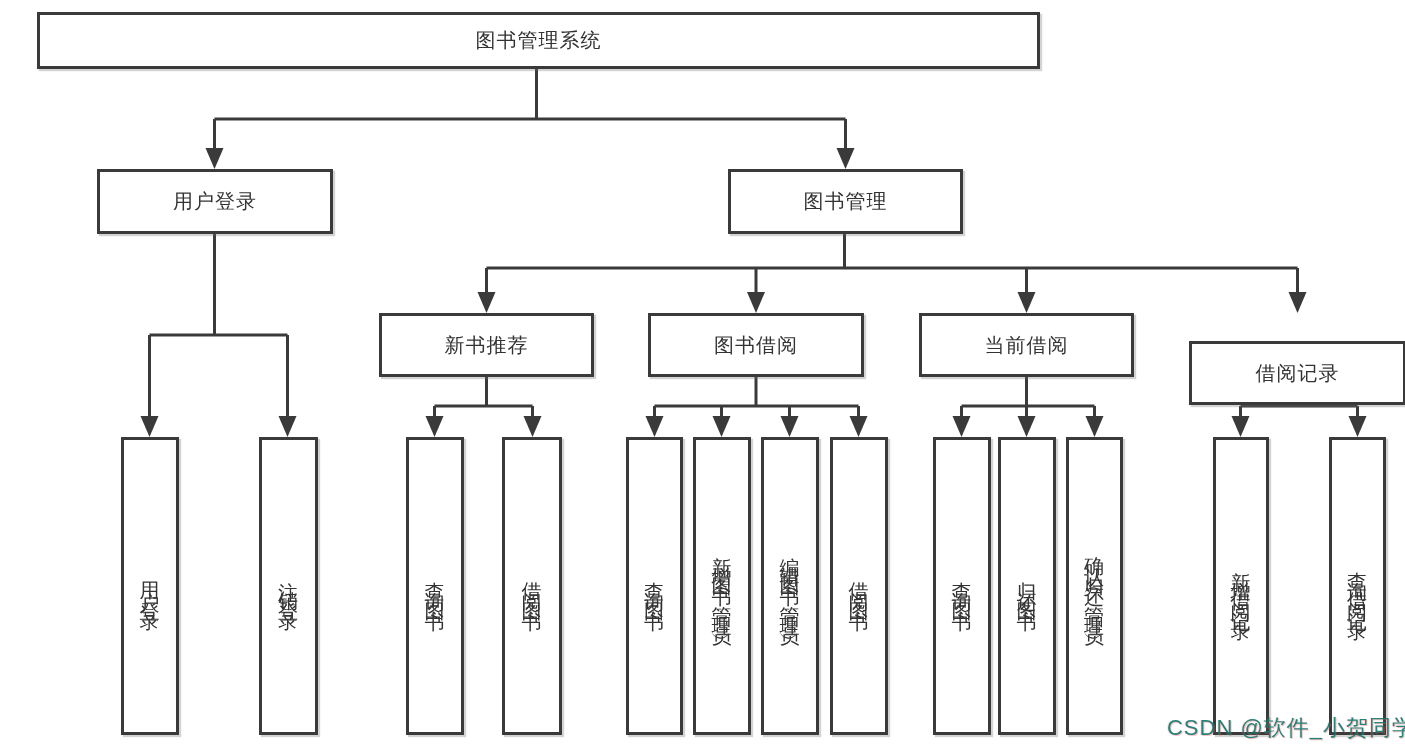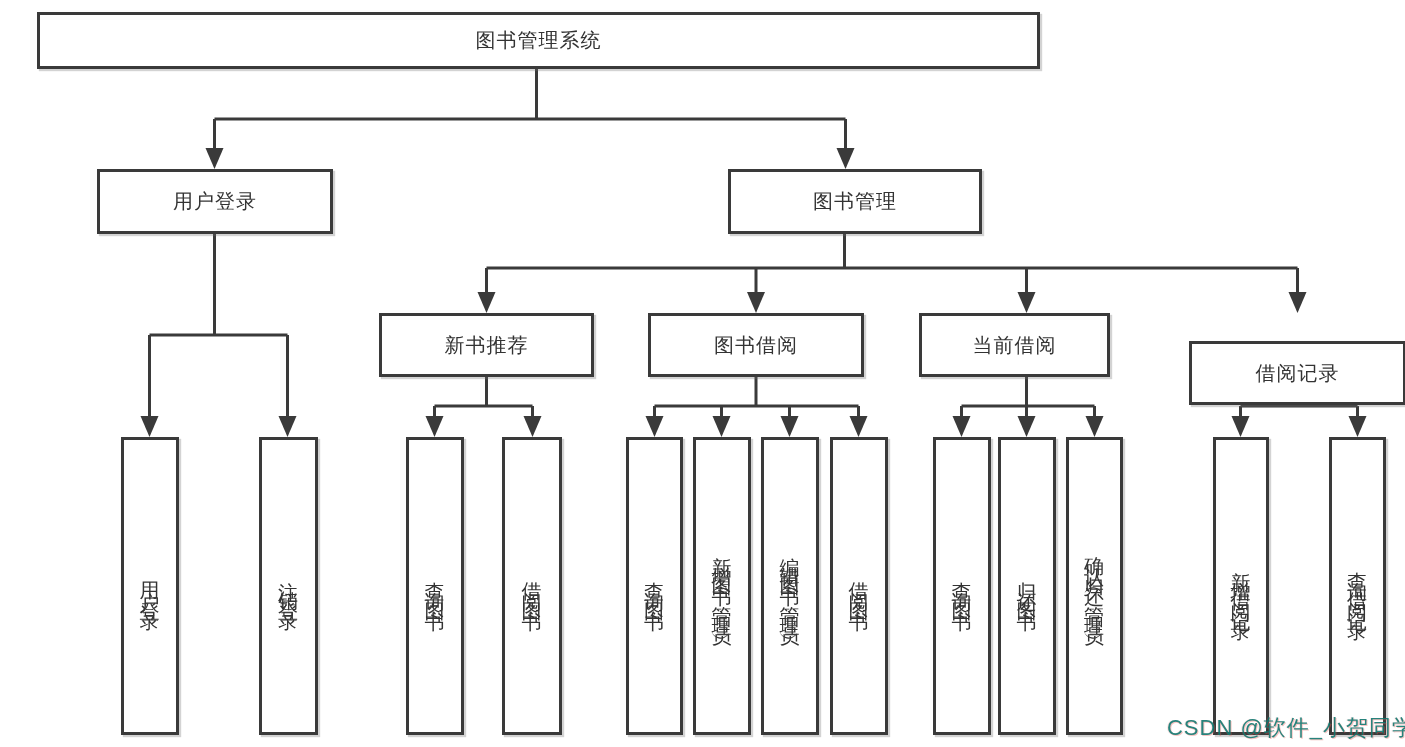--- a/index.html
+++ b/index.html
@@ -12,24 +12,24 @@
         box-shadow:2px 2px 1px rgba(110,110,110,0.30);z-index:2;}
   .node .lbl{font-size:20px;color:#333333;letter-spacing:1px;white-space:nowrap;}
   .leaf .lbl{writing-mode:vertical-rl;text-orientation:mixed;
              font-size:20px;letter-spacing:10px;line-height:1;white-space:normal;}
   .watermark{position:absolute;right:6px;top:713px;z-index:3;
              font-size:22px;color:#0f766e;letter-spacing:1px;opacity:0.9;
              text-shadow:1px 1px 0 rgba(231,90,85,0.40),-1px 0 0 rgba(231,90,85,0.18);}
   
   .b-root{left:21px;top:12px;width:1003px;height:57px;}
   .b-user{left:81px;top:169px;width:236px;height:65px;}
-  .b-mgmt{left:712px;top:169px;width:254px;height:65px;}
+  .b-mgmt{left:712px;top:169px;width:235px;height:65px;}
   .b-s0{left:363px;top:313px;width:215px;height:64px;}
   .b-s1{left:632px;top:313px;width:216px;height:64px;}
-  .b-s2{left:903px;top:313px;width:191px;height:64px;}
+  .b-s2{left:903px;top:313px;width:215px;height:64px;}
   .b-s3{left:1173px;top:313px;width:217px;height:64px;margin-top:28px;}
   .leaf{top:437px;height:298px;}
   .b-l1{left:105px;width:58px;}  .b-l2{left:243px;width:59px;}
   .b-l3{left:390px;width:58px;}  .b-l4{left:486px;width:60px;}
   .b-l5{left:610px;width:57px;}  .b-l6{left:677px;width:58px;}
   .b-l7{left:745px;width:58px;}  .b-l8{left:814px;width:58px;}
   .b-l9{left:917px;width:58px;}  .b-l10{left:982px;width:58px;}
   .b-l11{left:1050px;width:57px;}.b-l12{left:1197px;width:56px;}
   .b-l13{left:1313px;width:57px;}
 </style>

